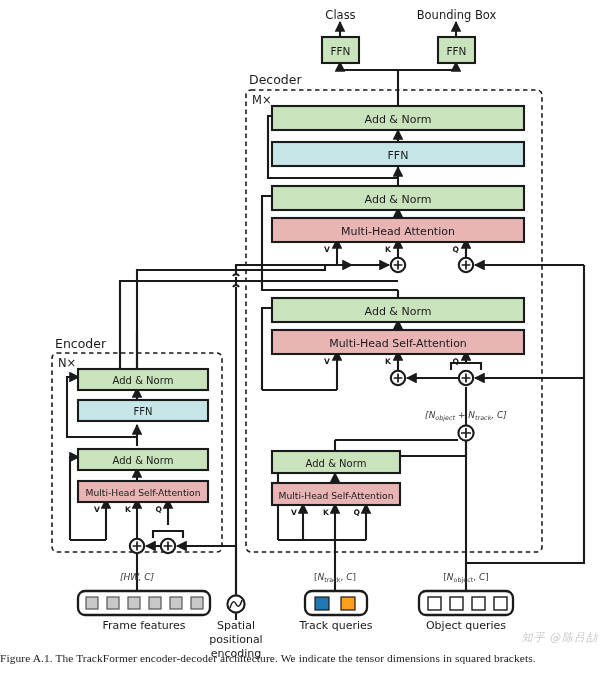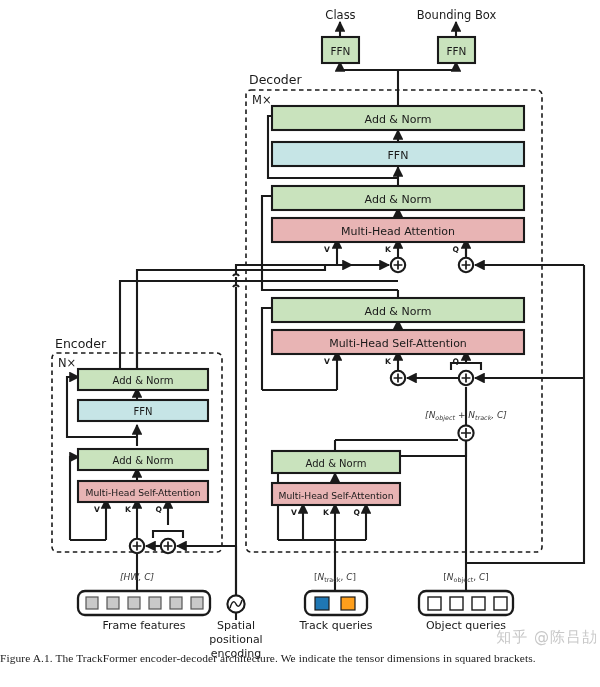--- a/index.html
+++ b/index.html
@@ -1,22 +1,22 @@
 <!DOCTYPE html>
 <html><head>
 <meta charset="utf-8">
 <style>
   html,body{margin:0;padding:0;background:#ffffff;}
   body{width:600px;height:687px;position:relative;font-family:"DejaVu Sans",sans-serif;overflow:hidden;}
   #fig{position:absolute;left:0;top:0;width:600px;height:687px;}
   .cap{position:absolute;left:0;top:652px;width:560px;
        font-family:"Liberation Serif",serif;font-size:11.4px;color:#1a1a1a;letter-spacing:.1px;}
   .wm{position:absolute;left:408px;top:624px;width:190px;height:26px;
-      font-family:"DejaVu Sans",sans-serif;font-size:15px;color:#c8c8c8;
-      display:flex;align-items:center;justify-content:flex-end;letter-spacing:1px;}
+      font-family:"DejaVu Sans",sans-serif;font-size:11px;color:#c8c8c8;
+      display:flex;align-items:center;justify-content:flex-end;letter-spacing:1px;font-style:italic;}
   svg text{font-family:"DejaVu Sans",sans-serif;}
 </style>
 </head>
 <body>
 
 <svg id="fig" viewBox="0 0 600 687">
   <defs>
     <marker id="ah" viewBox="0 0 10 10" refX="9" refY="5" markerWidth="5.2" markerHeight="5.2" orient="auto-start-reverse">
       <path d="M 0 0 L 10 5 L 0 10 z" fill="#1a1a1a"></path>
     </marker>

